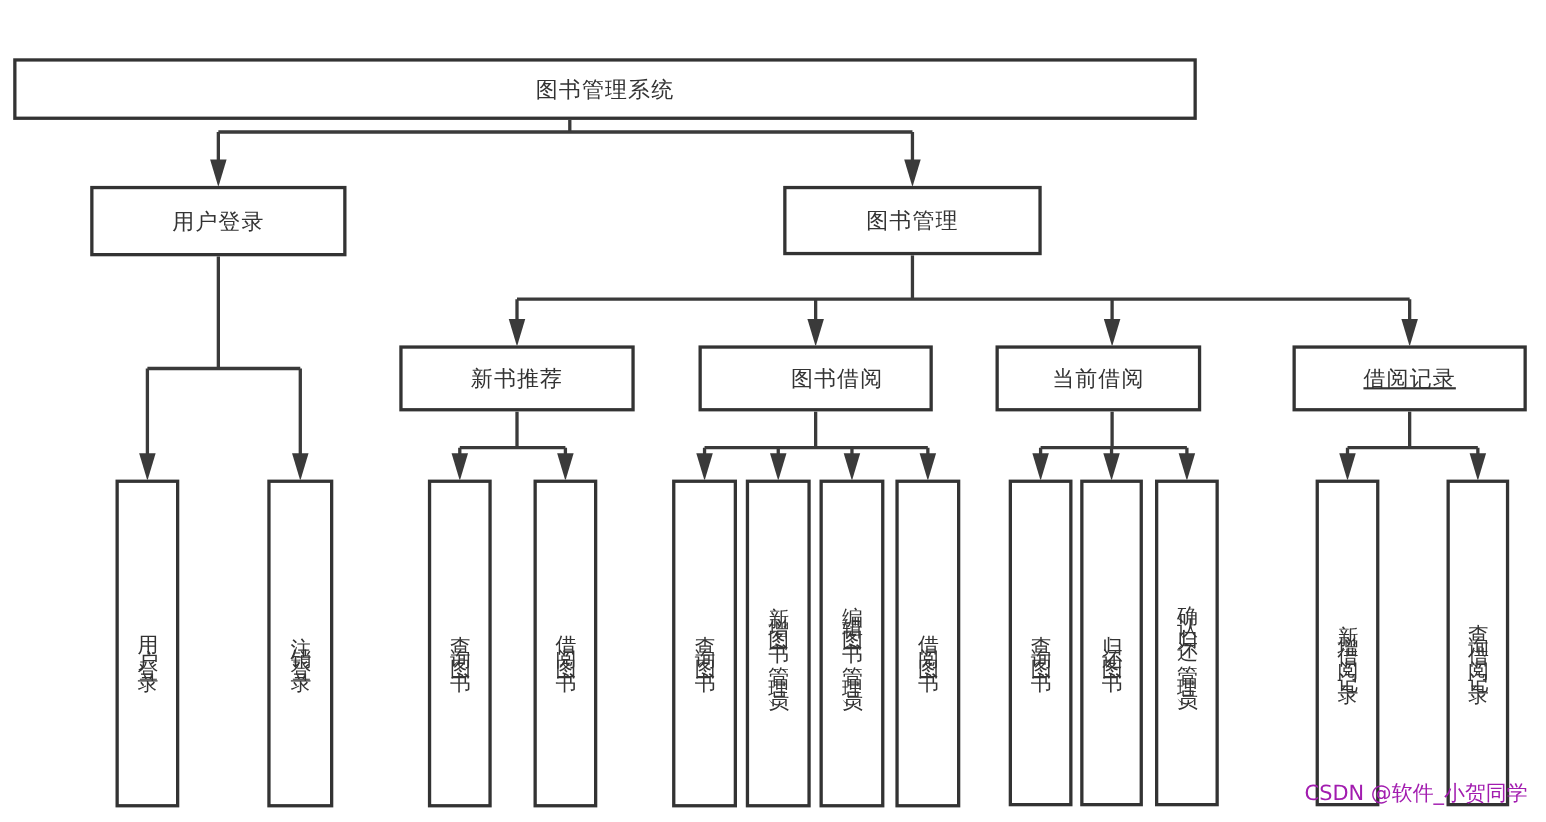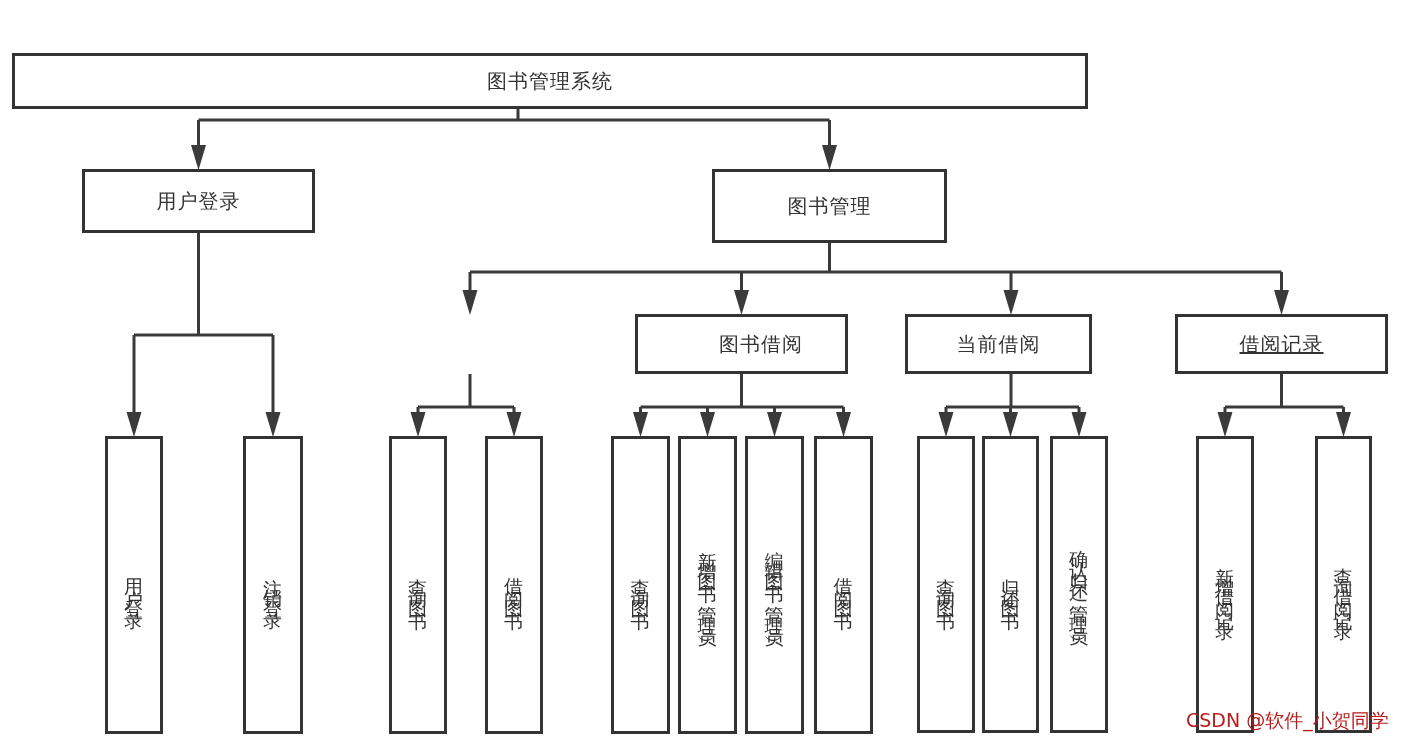--- a/index.html
+++ b/index.html
@@ -73,22 +73,25 @@
       <polygon points="1217.5,412 1232.5,412 1225,437"></polygon>
       <polygon points="1336,412 1351,412 1343.5,437"></polygon>
     </svg>
   <div id="nodes">
       <div class="node h" style="left: 12px; top: 13px; width: 1076px; height: 56px; margin-top: 40px;">
         <span class="lbl">图书管理系统</span>
       </div>
       <div class="node h" style="left: 82px; top: 169px; width: 233px; height: 64px;">
         <span class="lbl">用户登录</span>
       </div>
-      <div class="node h" style="left: 712px; top: 169px; width: 235px; height: 74px;">
+      <div class="node h" style="left: 712px; top: 169px; width: 235px; height: 63px;">
         <span class="lbl">图书管理</span>
+      </div>
+      <div class="node h" style="left: 363px; top: 314px; width: 214px; height: 60px;">
+        <span class="lbl">新书推荐</span>
       </div>
       <div class="node h" style="left: 635px; top: 314px; width: 213px; height: 60px; padding-left: 39px;">
         <span class="lbl">图书借阅</span>
       </div>
       <div class="node h" style="left: 905px; top: 314px; width: 187px; height: 60px;">
         <span class="lbl">当前借阅</span>
       </div>
       <div class="node h" style="left: 1175px; top: 314px; width: 213px; height: 60px; text-decoration: underline;">
         <span class="lbl">借阅记录</span>
       </div>
@@ -125,14 +128,14 @@
       <div class="node v" style="left: 1050px; top: 436px; width: 58px; height: 297px;">
         <span class="lbl">确认归还（管理员）</span>
       </div>
       <div class="node v" style="left: 1196px; top: 436px; width: 58px; height: 297px;">
         <span class="lbl">新增借阅记录</span>
       </div>
       <div class="node v" style="left: 1315px; top: 436px; width: 57px; height: 297px;">
         <span class="lbl">查询借阅记录</span>
       </div>
     </div>
-  <div class="watermark" style="color: #b91c1c;">CSDN @软件_小贺同学</div>
+  <div class="watermark" style="color: #a21caf;">CSDN @软件_小贺同学</div>
 </div>
 
 </body></html>

